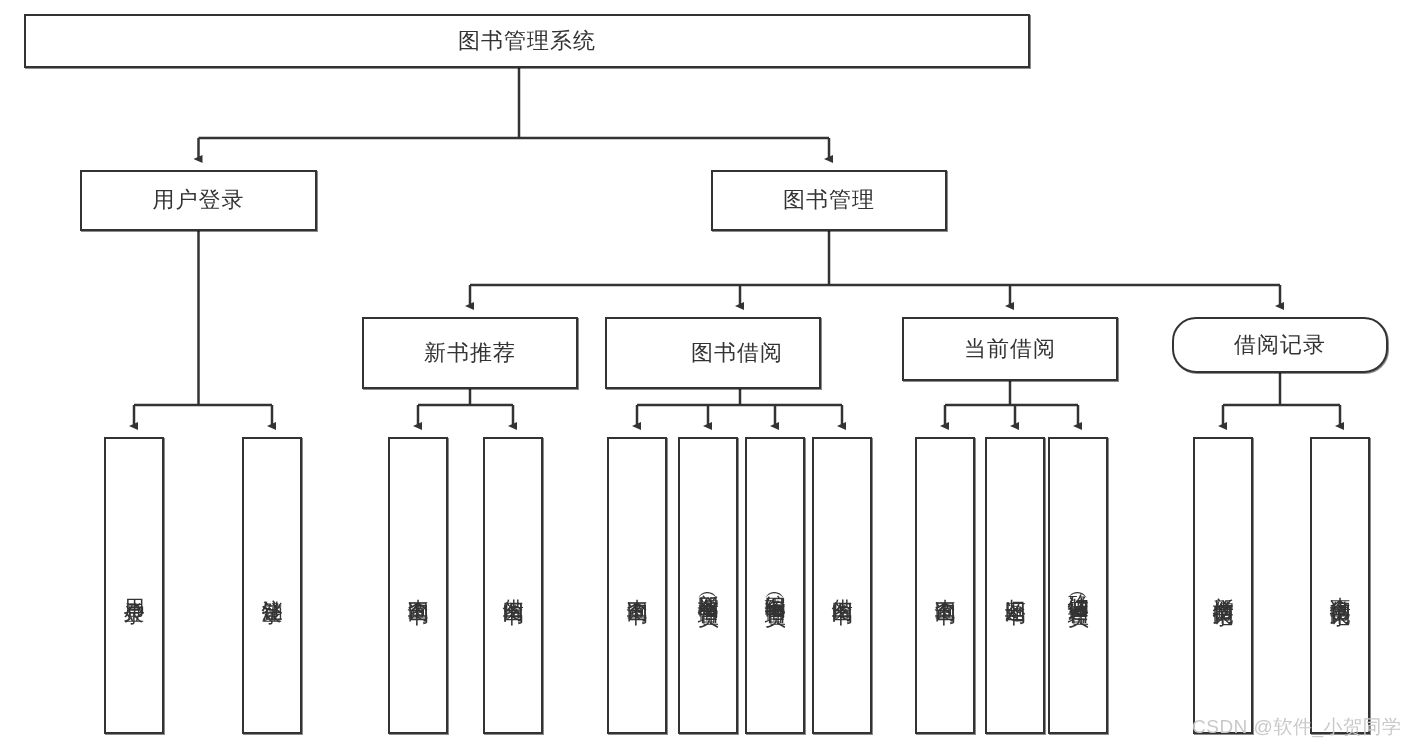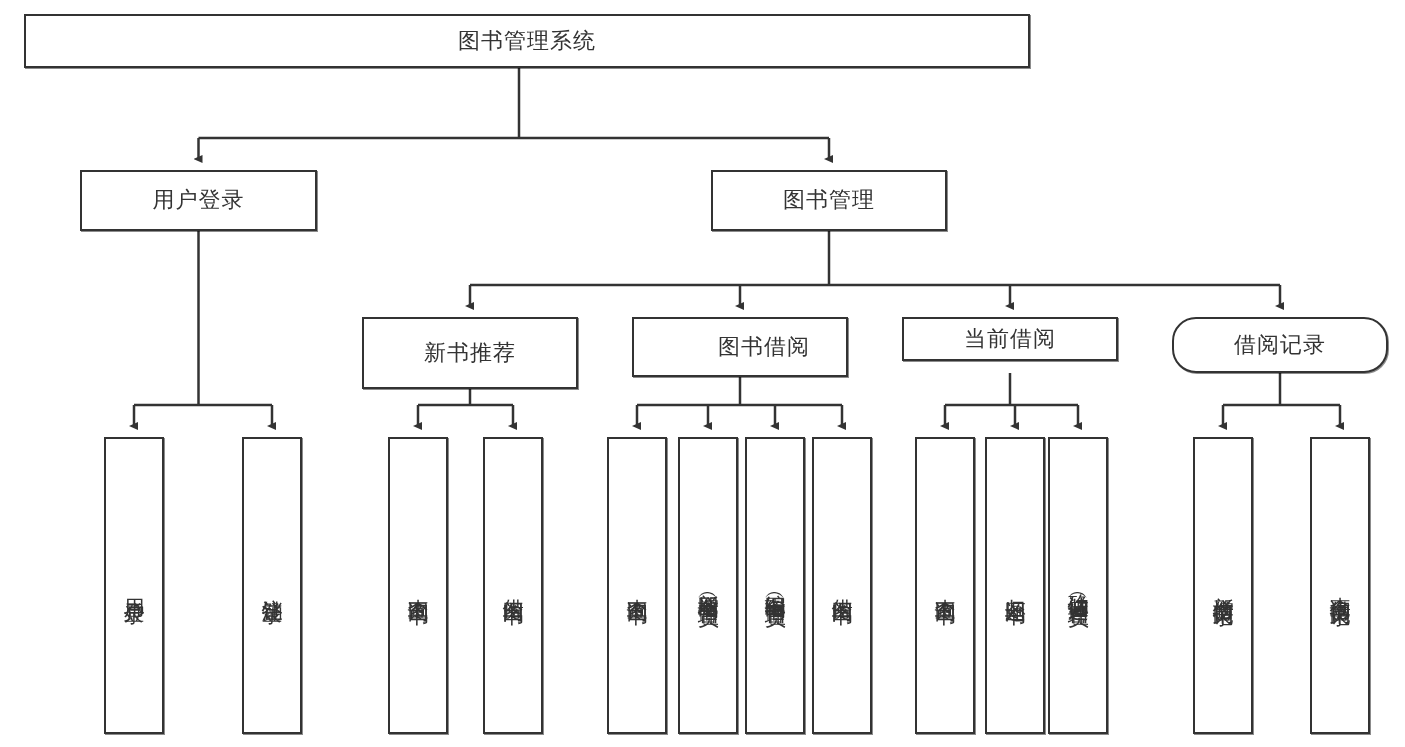--- a/index.html
+++ b/index.html
@@ -118,24 +118,24 @@
       </div>
       <div class="node h" style="left: 80px; top: 170px; width: 237px; height: 61px;">
         <span class="label">用户登录</span>
       </div>
       <div class="node h" style="left: 711px; top: 170px; width: 236px; height: 61px;">
         <span class="label">图书管理</span>
       </div>
       <div class="node h" style="left: 362px; top: 317px; width: 216px; height: 72px;">
         <span class="label">新书推荐</span>
       </div>
-      <div class="node h" style="left: 632px; top: 317px; width: 216px; height: 60px; padding-left: 48px;">
+      <div class="node h" style="left: 605px; top: 317px; width: 216px; height: 72px; padding-left: 48px;">
         <span class="label">图书借阅</span>
       </div>
-      <div class="node h" style="left: 902px; top: 317px; width: 216px; height: 44px;">
+      <div class="node h" style="left: 902px; top: 317px; width: 216px; height: 64px;">
         <span class="label">当前借阅</span>
       </div>
       <div class="node h" style="left: 1172px; top: 317px; width: 216px; height: 56px; border-radius: 24px;">
         <span class="label">借阅记录</span>
       </div>
       <div class="node v" style="left: 104px; top: 437px; width: 60px; height: 297px;">
         <span class="label">用户登录</span>
       </div>
       <div class="node v" style="left: 242px; top: 437px; width: 60px; height: 297px;">
         <span class="label">注销登录</span>
@@ -168,14 +168,15 @@
         <span class="label">确认归还（管理员）</span>
       </div>
       <div class="node v" style="left: 1193px; top: 437px; width: 60px; height: 297px;">
         <span class="label">新增借阅记录</span>
       </div>
       <div class="node v" style="left: 1310px; top: 437px; width: 60px; height: 297px;">
         <span class="label">查询借阅记录</span>
       </div>
     </div>
 
+  <div class="watermark" style="left: 1192px; top: 714px;">CSDN @软件_小贺同学</div>
 
 </div>
 
 </body></html>

